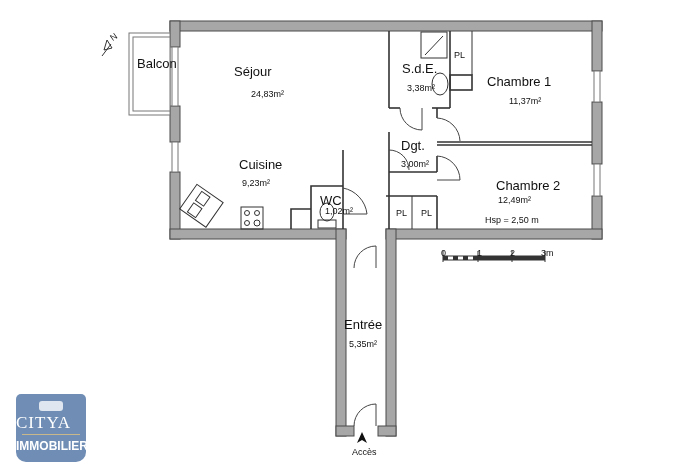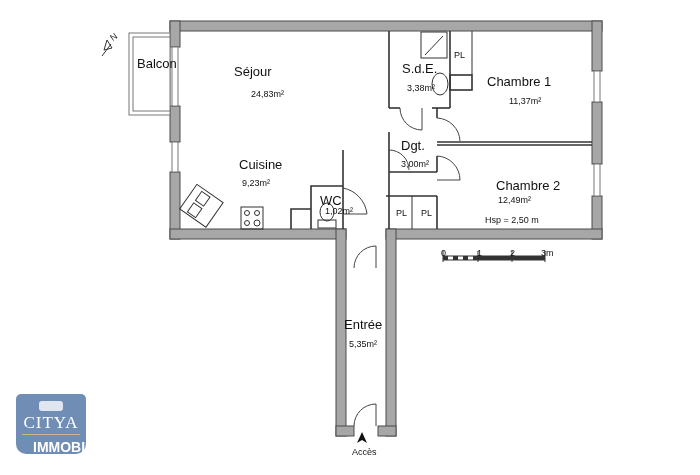--- a/index.html
+++ b/index.html
@@ -6,25 +6,25 @@
     body { width: 700px; height: 475px; position: relative; overflow: hidden; font-family: "Liberation Sans", sans-serif; }
     #plan { position: absolute; left: 0; top: 0; width: 700px; height: 475px; }
     .wall { fill: #a7a7a7; stroke: #4a4a4a; stroke-width: 1; }
     .thin { fill: none; stroke: #333; stroke-width: 1.6; }
     .line { fill: none; stroke: #333; stroke-width: 1; }
     .win { fill: #ffffff; stroke: #777; stroke-width: 1; }
     .door { fill: none; stroke: #444; stroke-width: 1; }
     .room-name { font-family: "Liberation Sans", sans-serif; font-size: 13px; fill: #111; }
     .room-area { font-family: "Liberation Sans", sans-serif; font-size: 9px; fill: #111; }
     .small { font-family: "Liberation Sans", sans-serif; font-size: 9px; fill: #111; }
-    .logo { position: absolute; left: 16px; top: 394px; width: 70px; height: 60px; background: #6f8db5; border-radius: 5px 5px 10px 10px; color: #fff; text-align: center; }
+    .logo { position: absolute; left: 16px; top: 394px; width: 70px; height: 68px; background: #6f8db5; border-radius: 5px 5px 10px 10px; color: #fff; text-align: left; }
     .logo .emblem { position: absolute; left: 23px; top: 7px; width: 24px; height: 10px; background: #dfe6ef; border-radius: 3px; }
     .logo .brand { position: absolute; left: 0; right: 0; top: 19px; font-family: "Liberation Serif", serif; font-size: 17px; letter-spacing: 1px; }
     .logo .rule { position: absolute; left: 6px; right: 6px; top: 40px; height: 1px; background: #c9b98a; }
-    .logo .sub { position: absolute; left: 0; right: 0; top: 45px; font-family: "Liberation Sans", sans-serif; font-size: 14px; font-weight: bold; padding-left: 17px; }
+    .logo .sub { position: absolute; left: 0; right: 0; top: 45px; font-family: "Liberation Sans", sans-serif; font-size: 12px; font-weight: bold; }
   </style>
 </head>
 <body>
 
 <svg id="plan" viewBox="0 0 700 475" xmlns="http://www.w3.org/2000/svg">
 
   <rect class="wall" x="170" y="21" width="432" height="10"></rect>
 
   <rect class="wall" x="170" y="21" width="10" height="26"></rect>
   <rect class="wall" x="170" y="106" width="10" height="36"></rect>

